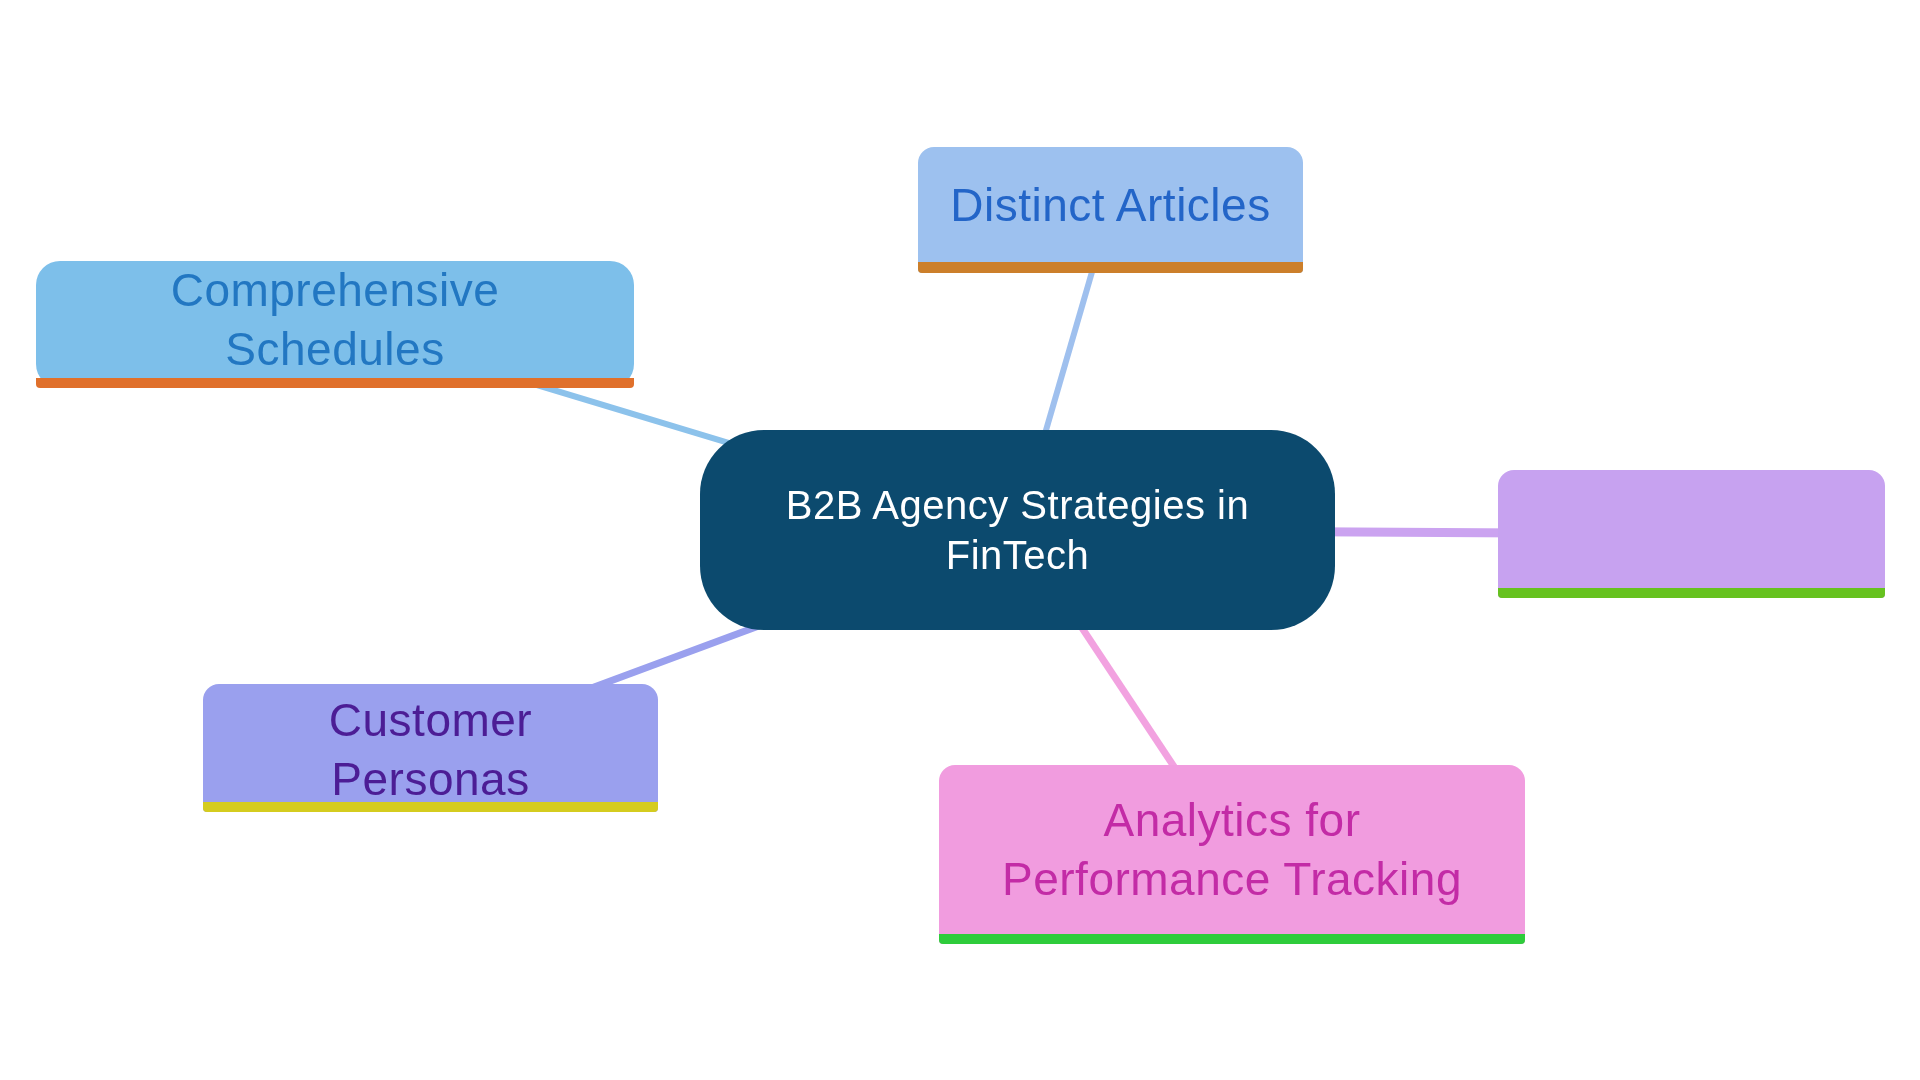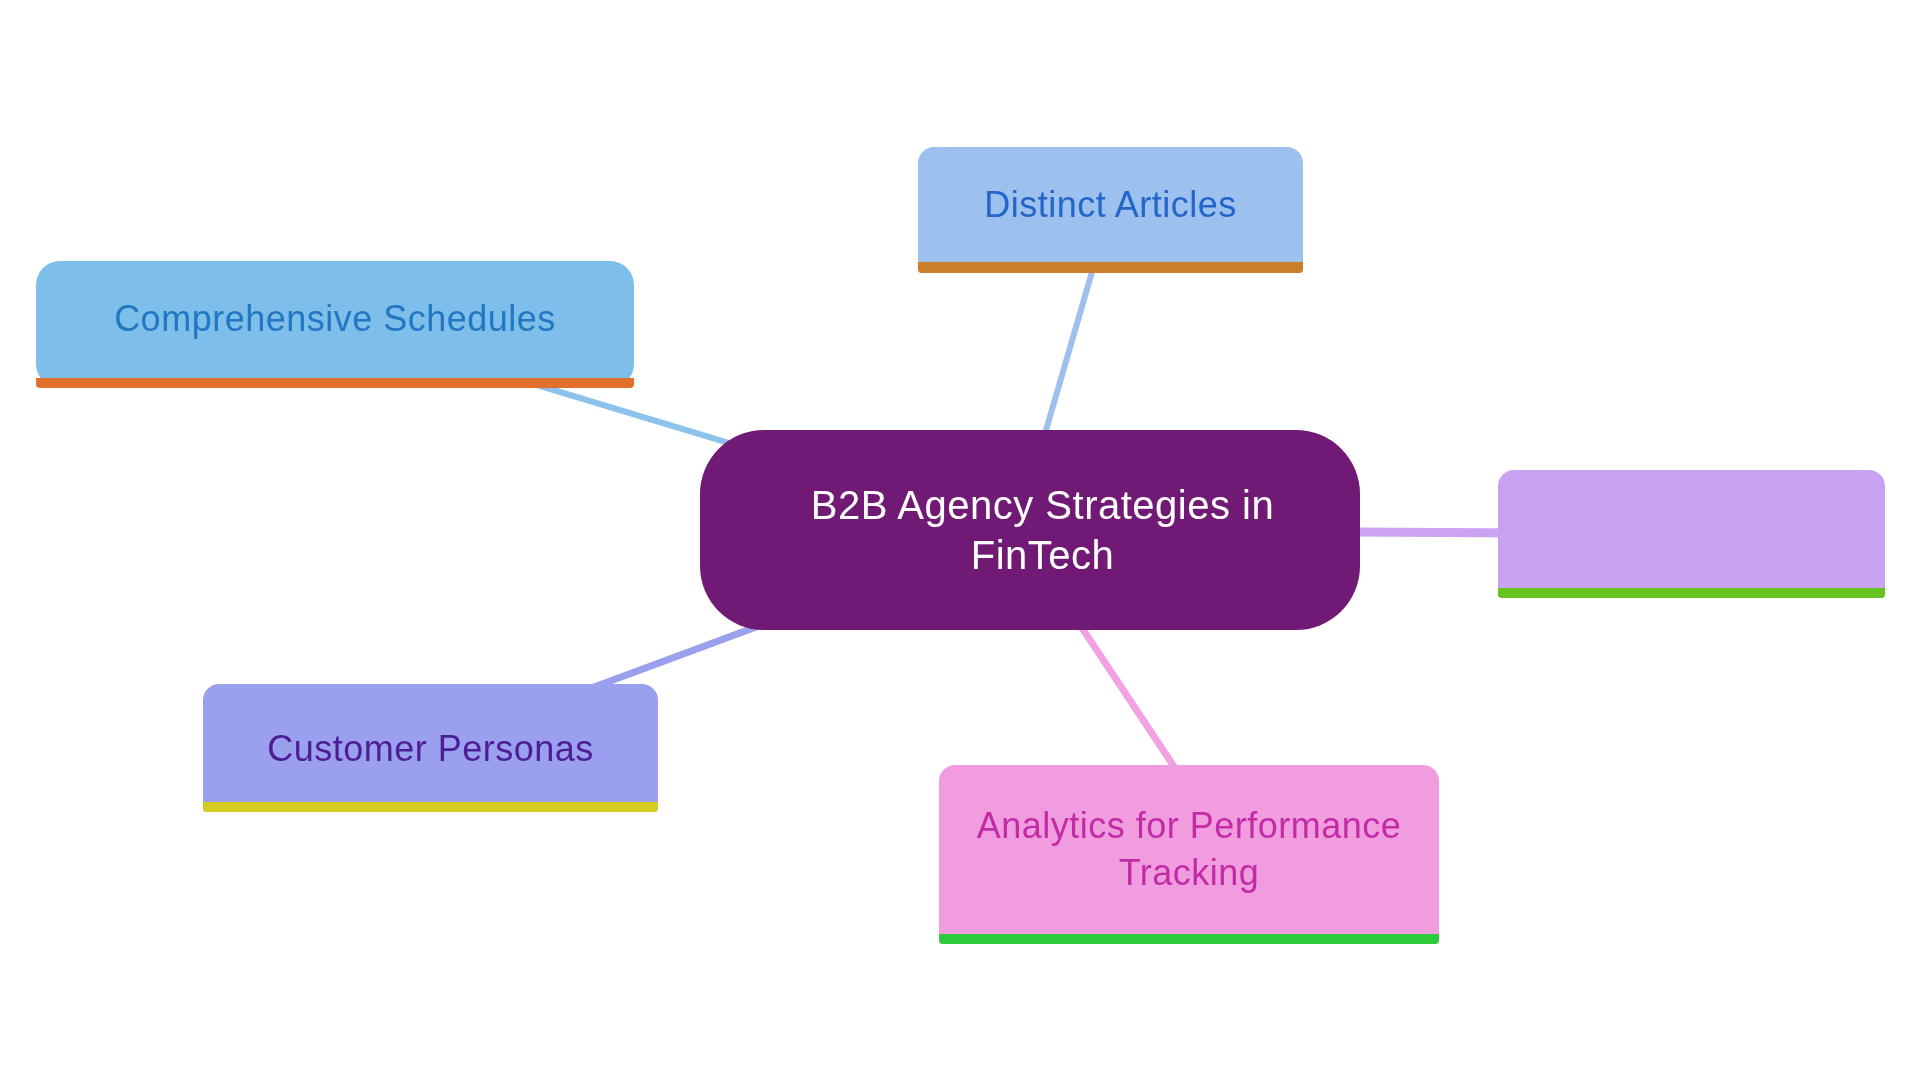--- a/index.html
+++ b/index.html
@@ -27,21 +27,21 @@
     position: absolute;
     z-index: 2;
     display: flex;
     align-items: center;
     justify-content: center;
     text-align: center;
     border-radius: 16px 16px 4px 4px;
     box-sizing: border-box;
   }
   .node .label {
-    font-size: 36px;
+    font-size: 46px;
     line-height: 1.28;
     padding: 0 24px 10px 24px;
     letter-spacing: 0.5px;
   }
   .node .bar {
     position: absolute;
     left: 0;
     right: 0;
     bottom: 0;
     height: 10px;
@@ -64,21 +64,21 @@
     font-size: 40px;
     line-height: 1.25;
     padding: 0 52px;
     letter-spacing: 0.5px;
   }
   .node-comprehensive { left: 36px;   top: 261px; width: 598px; height: 127px; }
   .node-distinct      { left: 918px;  top: 147px; width: 385px; height: 126px; }
   .node-distinct .bar { height: 11px; }
   .node-seo           { left: 1498px; top: 470px; width: 387px; height: 128px; }
   .node-customer      { left: 203px;  top: 684px; width: 455px; height: 128px; }
-  .node-analytics     { left: 939px;  top: 765px; width: 500px; height: 179px; }
+  .node-analytics     { left: 939px;  top: 765px; width: 586px; height: 179px; }
 </style>
 </head>
 <body>
 
 <div class="canvas">
 
   <svg class="edges" viewBox="0 0 1920 1080">
     <line x1="335" y1="324" x2="1017" y2="530" stroke-width="6" style="stroke: rgb(140, 194, 235);"></line>
     <line x1="1110" y1="210" x2="1017" y2="530" stroke-width="6" style="stroke: rgb(159, 192, 238);"></line>
     <line x1="1691" y1="534" x2="1017" y2="530" stroke-width="9" style="stroke: rgb(203, 163, 240);"></line>
@@ -103,17 +103,17 @@
   <div class="node node-customer" style="background: rgb(154, 160, 238);">
     <span class="label" style="color: #4c1d95; margin-top: 13px;">Customer Personas</span>
     <span class="bar" style="background: rgb(213, 204, 31);"></span>
   </div>
 
   <div class="node node-analytics" style="background: rgb(241, 156, 223);">
     <span class="label" style="color: rgb(195, 43, 166);">Analytics for Performance Tracking</span>
     <span class="bar" style="background: rgb(46, 204, 59);"></span>
   </div>
 
-  <div class="central" style="background: #701a75; padding-left: 25px;">
+  <div class="central" style="background: #0c4a6e;">
     <span class="label" style="color: rgb(255, 255, 255);">B2B Agency Strategies in FinTech</span>
   </div>
 
 </div>
 
 </body></html>

